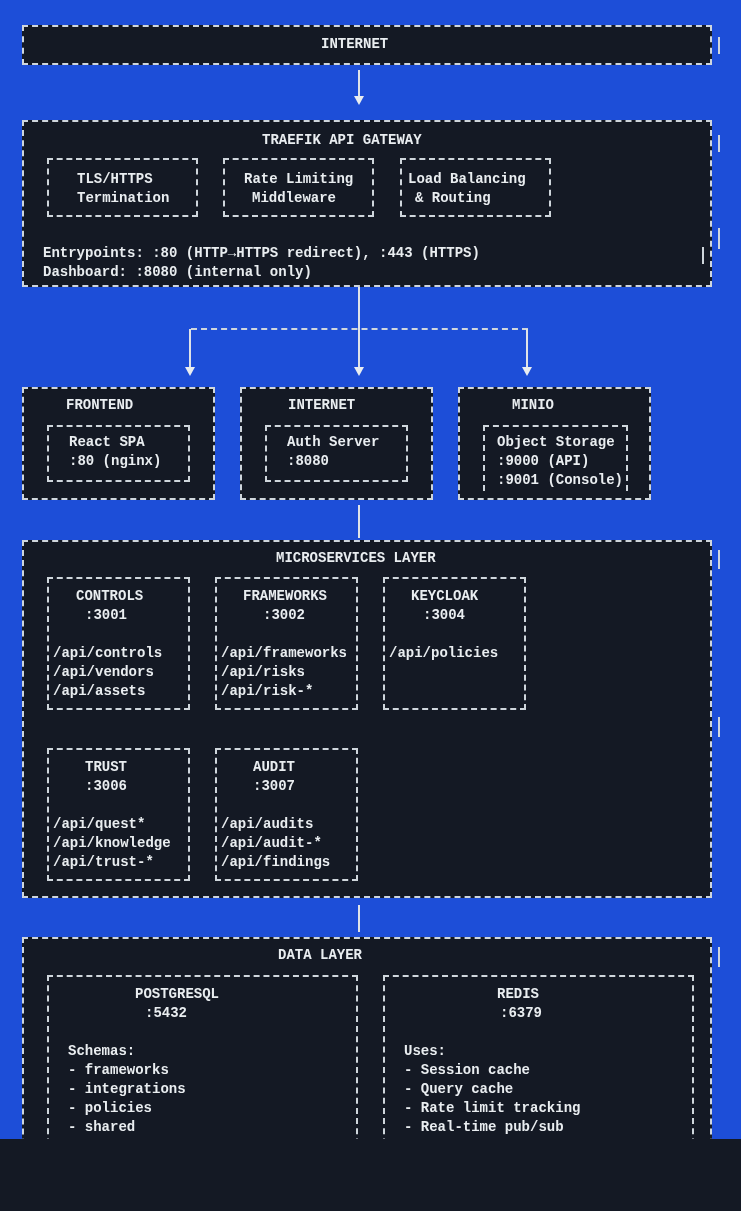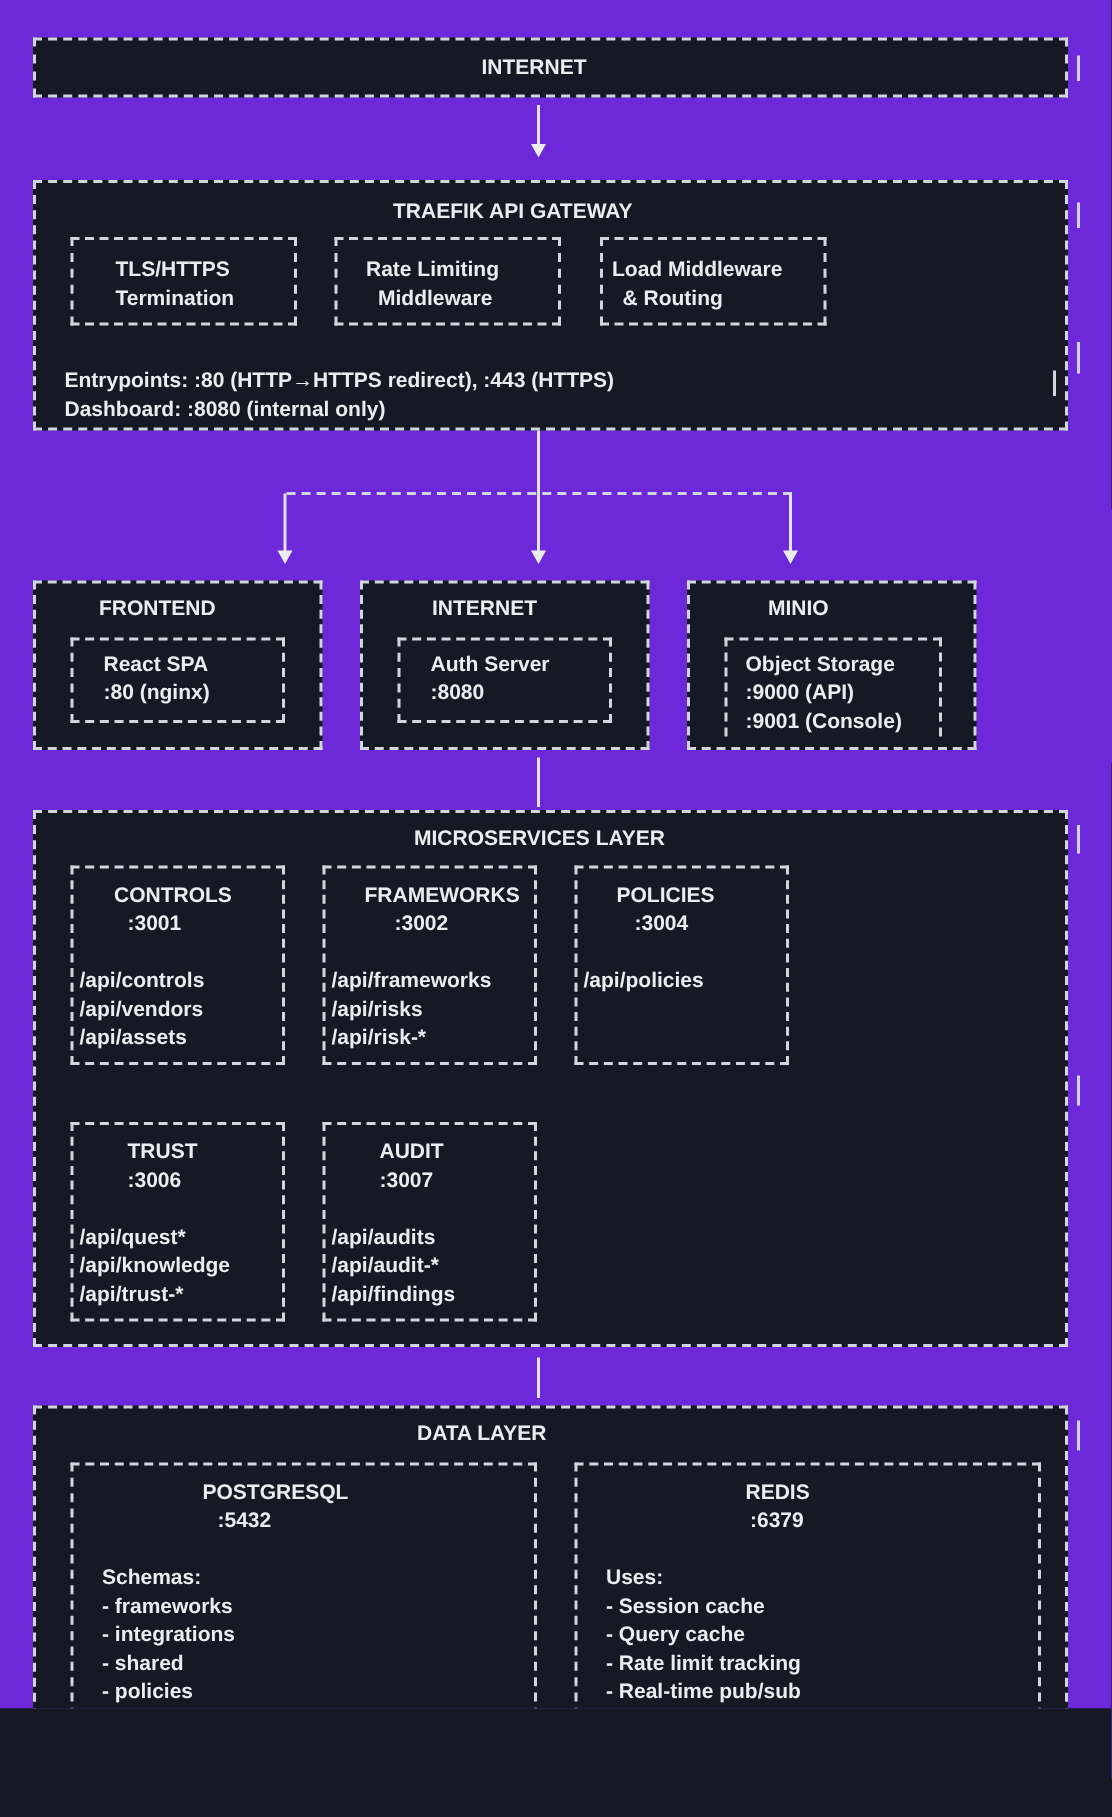--- a/index.html
+++ b/index.html
@@ -1,18 +1,18 @@
 <!DOCTYPE html>
 <html><head>
 <meta charset="utf-8">
 <style>
   html,body{margin:0;padding:0;background:#141924;}
   .canvas{
-    position:relative;width:741px;height:1139px;background:#6d28d9;overflow:hidden;
-    font-family:Liberation Sans, sans-serif;
+    position:relative;width:741px;height:1139px;background:#1d4ed8;overflow:hidden;
+    font-family:Liberation Mono, monospace;
     font-size:14px;line-height:19px;font-weight:700;color:#e9edf0;
   }
   .box{position:absolute;border:2px dashed #cfd6dc;box-sizing:border-box;background:#141924;}
   .noborder-bottom{border-bottom:none;}
   .t{height:19px;line-height:19px;white-space:pre;overflow:visible;}
   .vline{position:absolute;width:2px;background:#dfe3e7;}
   .hdash{position:absolute;height:0;border-top:2px dashed #cfd6dc;}
   .tick{position:absolute;width:2px;background:#cfd6dc;}
   .tri{position:absolute;width:0;height:0;border-left:5px solid transparent;border-right:5px solid transparent;border-top:9px solid #e9edf0;}
   .svc{padding-top:8px;}
@@ -42,21 +42,21 @@
 
   <div class="box comp" style="left:47px;top:158px;width:151px;height:59px">
     <div class="t" style="padding-left:28px">TLS/HTTPS</div>
     <div class="t" style="padding-left:28px">Termination</div>
   </div>
   <div class="box comp" style="left:223px;top:158px;width:151px;height:59px">
     <div class="t" style="padding-left:19px">Rate Limiting</div>
     <div class="t" style="padding-left:27px">Middleware</div>
   </div>
   <div class="box comp" style="left:400px;top:158px;width:151px;height:59px">
-    <div class="t" style="padding-left:6px">Load Middleware</div>
+    <div class="t" style="padding-left:6px">Load Balancing</div>
     <div class="t" style="padding-left:13px">&amp; Routing</div>
   </div>
 
   <div style="position:absolute;left:43px;top:244px">
     <div class="t">Entrypoints: :80 (HTTP→HTTPS redirect), :443 (HTTPS)</div>
     <div class="t">Dashboard: :8080 (internal only)</div>
   </div>
 
   <div class="vline" style="left:358px;top:287px;height:81px"></div>
   <div class="hdash" style="left:191px;top:328px;width:337px"></div>
@@ -109,21 +109,21 @@
   </div>
   <div class="box svc" style="left:215px;top:577px;width:143px;height:133px">
     <div class="t" style="padding-left:26px">FRAMEWORKS</div>
     <div class="t" style="padding-left:46px">:3002</div>
     <div class="t"></div>
     <div class="t" style="padding-left:4px">/api/frameworks</div>
     <div class="t" style="padding-left:4px">/api/risks</div>
     <div class="t" style="padding-left:4px">/api/risk-*</div>
   </div>
   <div class="box svc" style="left:383px;top:577px;width:143px;height:133px">
-    <div class="t" style="padding-left:26px">POLICIES</div>
+    <div class="t" style="padding-left:26px">KEYCLOAK</div>
     <div class="t" style="padding-left:38px">:3004</div>
     <div class="t"></div>
     <div class="t" style="padding-left:4px">/api/policies</div>
   </div>
 
   <div class="box svc" style="left:47px;top:748px;width:143px;height:133px">
     <div class="t" style="padding-left:36px">TRUST</div>
     <div class="t" style="padding-left:36px">:3006</div>
     <div class="t"></div>
     <div class="t" style="padding-left:4px">/api/quest*</div>
@@ -146,22 +146,22 @@
   </div>
   <div class="tick" style="left:718px;top:947px;height:20px"></div>
 
   <div class="box store" style="left:47px;top:975px;width:311px;height:190px">
     <div class="t" style="padding-left:86px">POSTGRESQL</div>
     <div class="t" style="padding-left:96px">:5432</div>
     <div class="t"></div>
     <div class="t" style="padding-left:19px">Schemas:</div>
     <div class="t" style="padding-left:19px">- frameworks</div>
     <div class="t" style="padding-left:19px">- integrations</div>
+    <div class="t" style="padding-left:19px">- policies</div>
     <div class="t" style="padding-left:19px">- shared</div>
-    <div class="t" style="padding-left:19px">- policies</div>
   </div>
 
   <div class="box store" style="left:383px;top:975px;width:311px;height:190px">
     <div class="t" style="padding-left:112px">REDIS</div>
     <div class="t" style="padding-left:115px">:6379</div>
     <div class="t"></div>
     <div class="t" style="padding-left:19px">Uses:</div>
     <div class="t" style="padding-left:19px">- Session cache</div>
     <div class="t" style="padding-left:19px">- Query cache</div>
     <div class="t" style="padding-left:19px">- Rate limit tracking</div>

